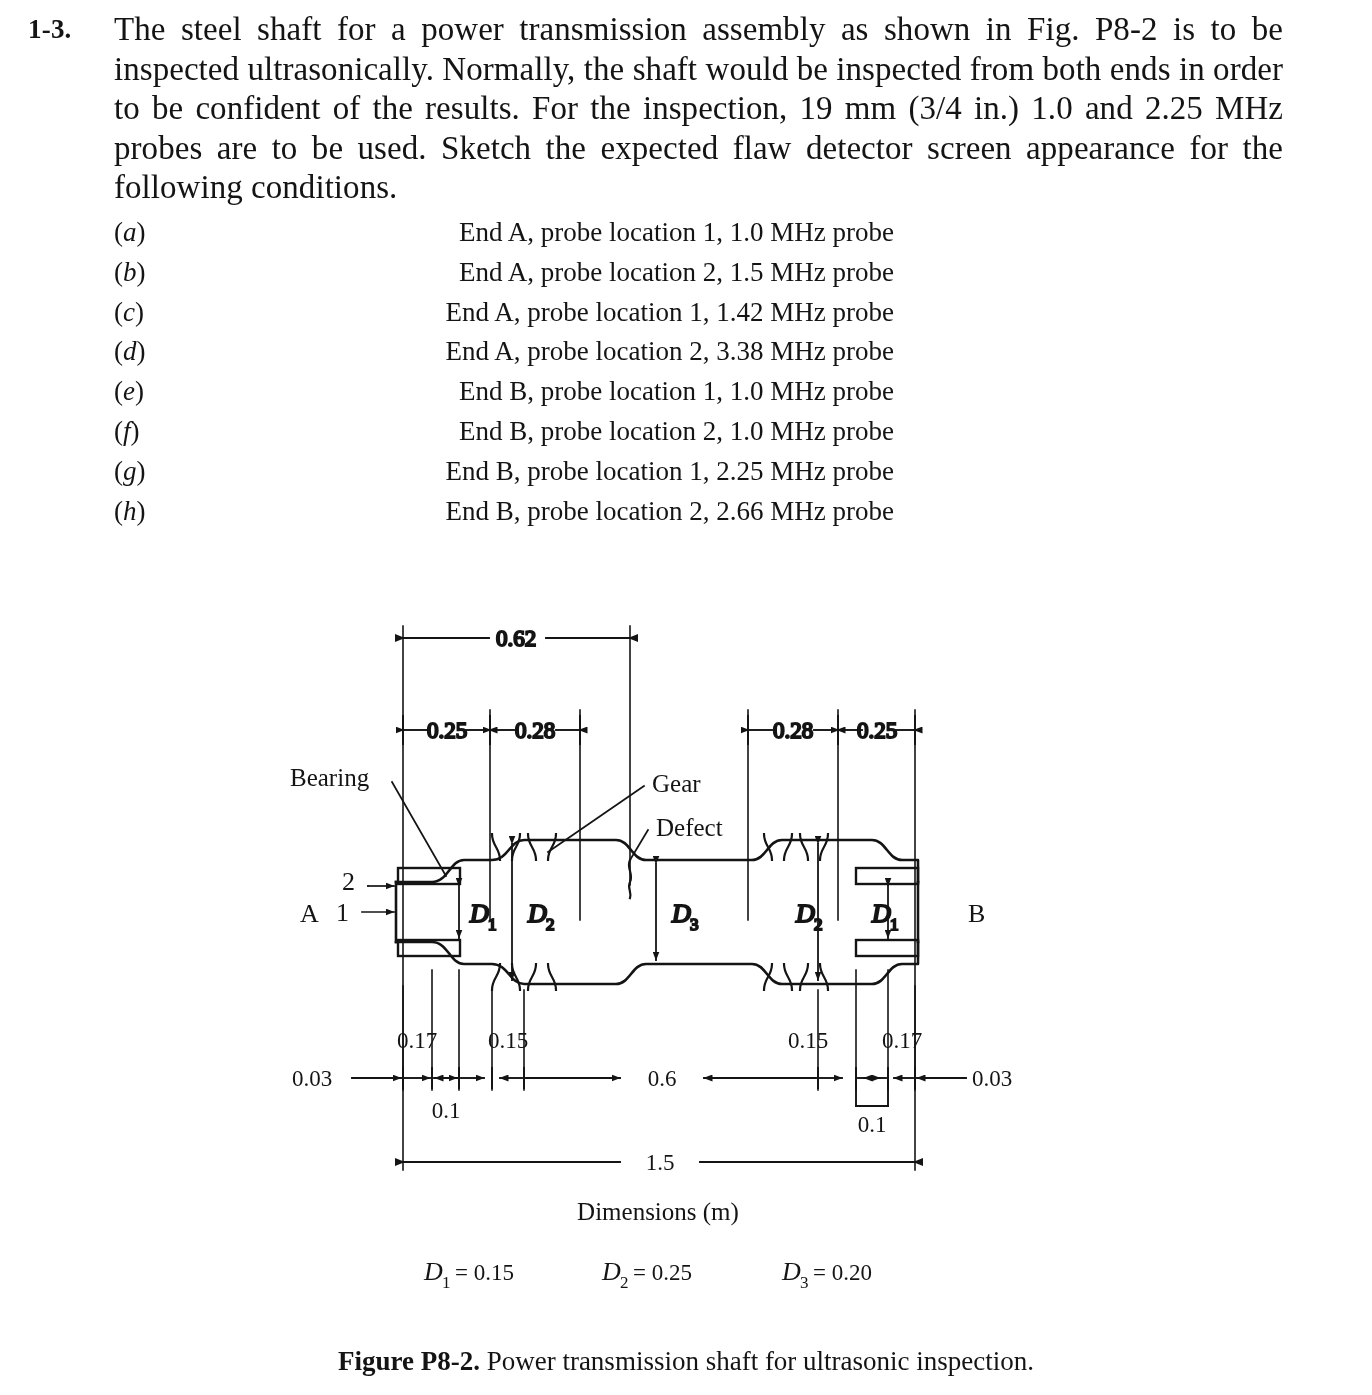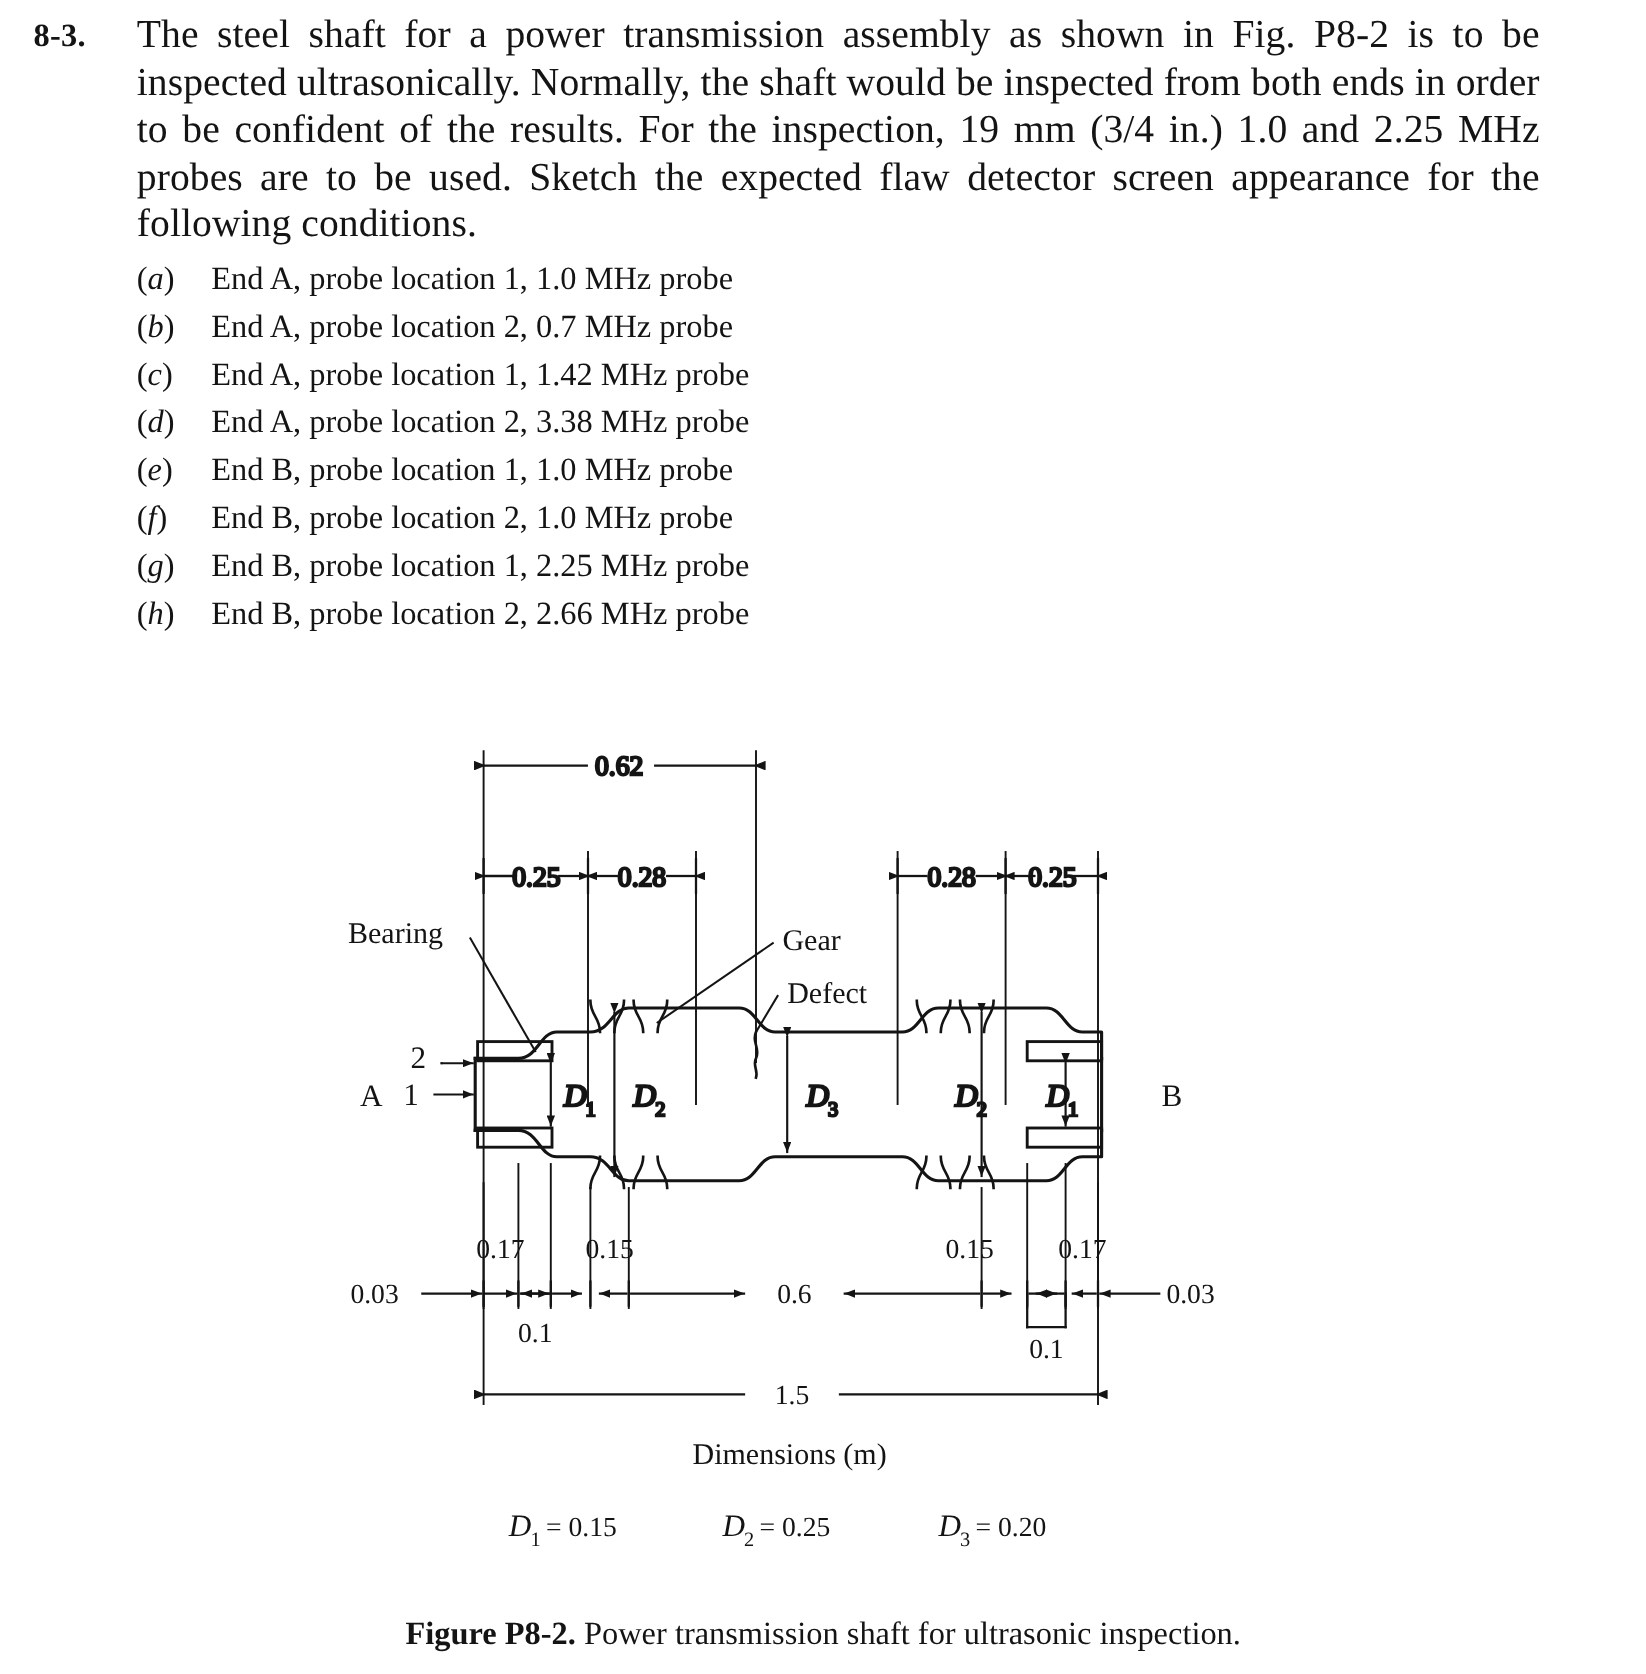--- a/index.html
+++ b/index.html
@@ -59,21 +59,21 @@
     font-size: 27px;
     line-height: 39.8px;
     white-space: nowrap;
   }
   .cond-marker {
     width: 62px;
     flex: 0 0 62px;
     font-style: italic;
   }
   .cond-marker .paren { font-style: normal; }
-  .cond-body { flex: 1 1 auto; }
+  .cond-body { flex: 1 1 auto; text-align: right; }
 
   
   #figure {
     position: absolute;
     left: 0;
     top: 590px;
     width: 1372px;
     height: 720px;
   }
   #figure svg { display: block; }
@@ -95,33 +95,33 @@
   .dia-text  { font-family: "Liberation Serif","DejaVu Serif",serif; font-size: 26px; font-style: italic; fill:#141414; }
   .sub-text  { font-family: "Liberation Serif","DejaVu Serif",serif; font-size: 17px; fill:#141414; }
   .end-text  { font-family: "Liberation Serif","DejaVu Serif",serif; font-size: 26px; fill:#141414; }
   .note-text { font-family: "Liberation Serif","DejaVu Serif",serif; font-size: 25px; fill:#141414; }
 </style>
 </head>
 <body>
 
 <div id="problem-block">
   <div id="problem-row">
-    <div id="problem-number">8-3.</div>
+    <div id="problem-number">1-3.</div>
     <div id="problem-text">The steel shaft for a power transmission assembly as shown in Fig. P8-2 is to be inspected ultrasonically. Normally, the shaft would be inspected from both ends in order to be confident of the results. For the inspection, 19 mm (3/4 in.) 1.0 and 2.25 MHz probes are to be used. Sketch the expected flaw detector screen appearance for the following conditions.</div>
   </div>
 </div>
 
 <div id="conditions">
   <div class="cond-row">
     <span class="cond-marker"><span class="paren">(</span><span>a</span><span class="paren">)</span></span>
     <span class="cond-body">End A, probe location 1, 1.0 MHz probe</span>
   </div>
   <div class="cond-row">
     <span class="cond-marker"><span class="paren">(</span><span>b</span><span class="paren">)</span></span>
-    <span class="cond-body">End A, probe location 2, 0.7 MHz probe</span>
+    <span class="cond-body">End A, probe location 2, 1.5 MHz probe</span>
   </div>
   <div class="cond-row">
     <span class="cond-marker"><span class="paren">(</span><span>c</span><span class="paren">)</span></span>
     <span class="cond-body">End A, probe location 1, 1.42 MHz probe</span>
   </div>
   <div class="cond-row">
     <span class="cond-marker"><span class="paren">(</span><span>d</span><span class="paren">)</span></span>
     <span class="cond-body">End A, probe location 2, 3.38 MHz probe</span>
   </div>
   <div class="cond-row">

